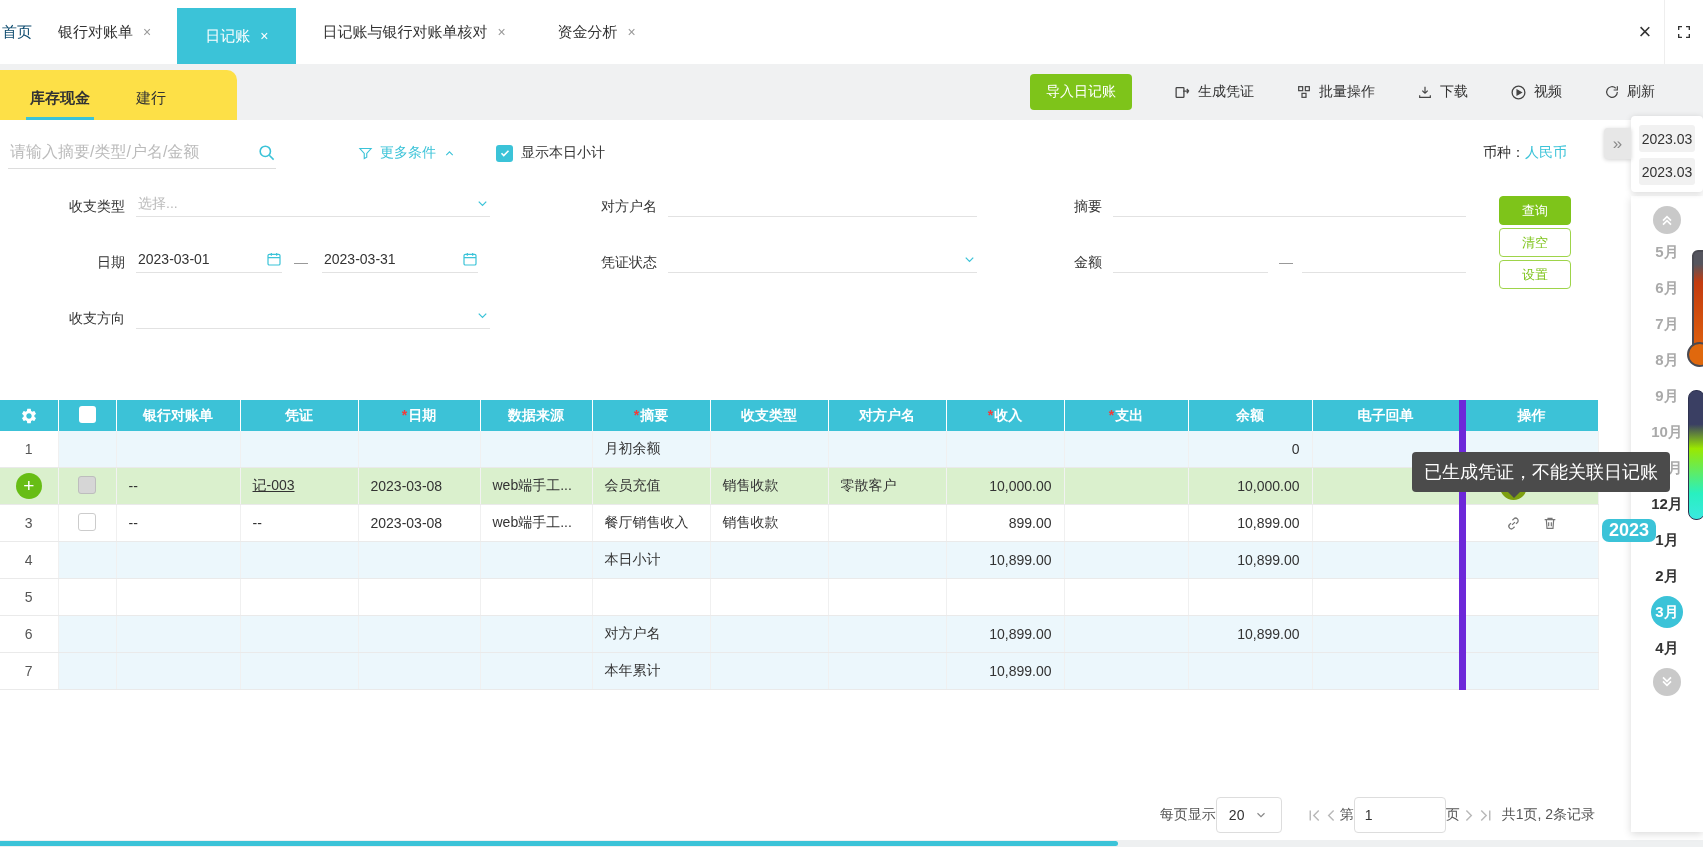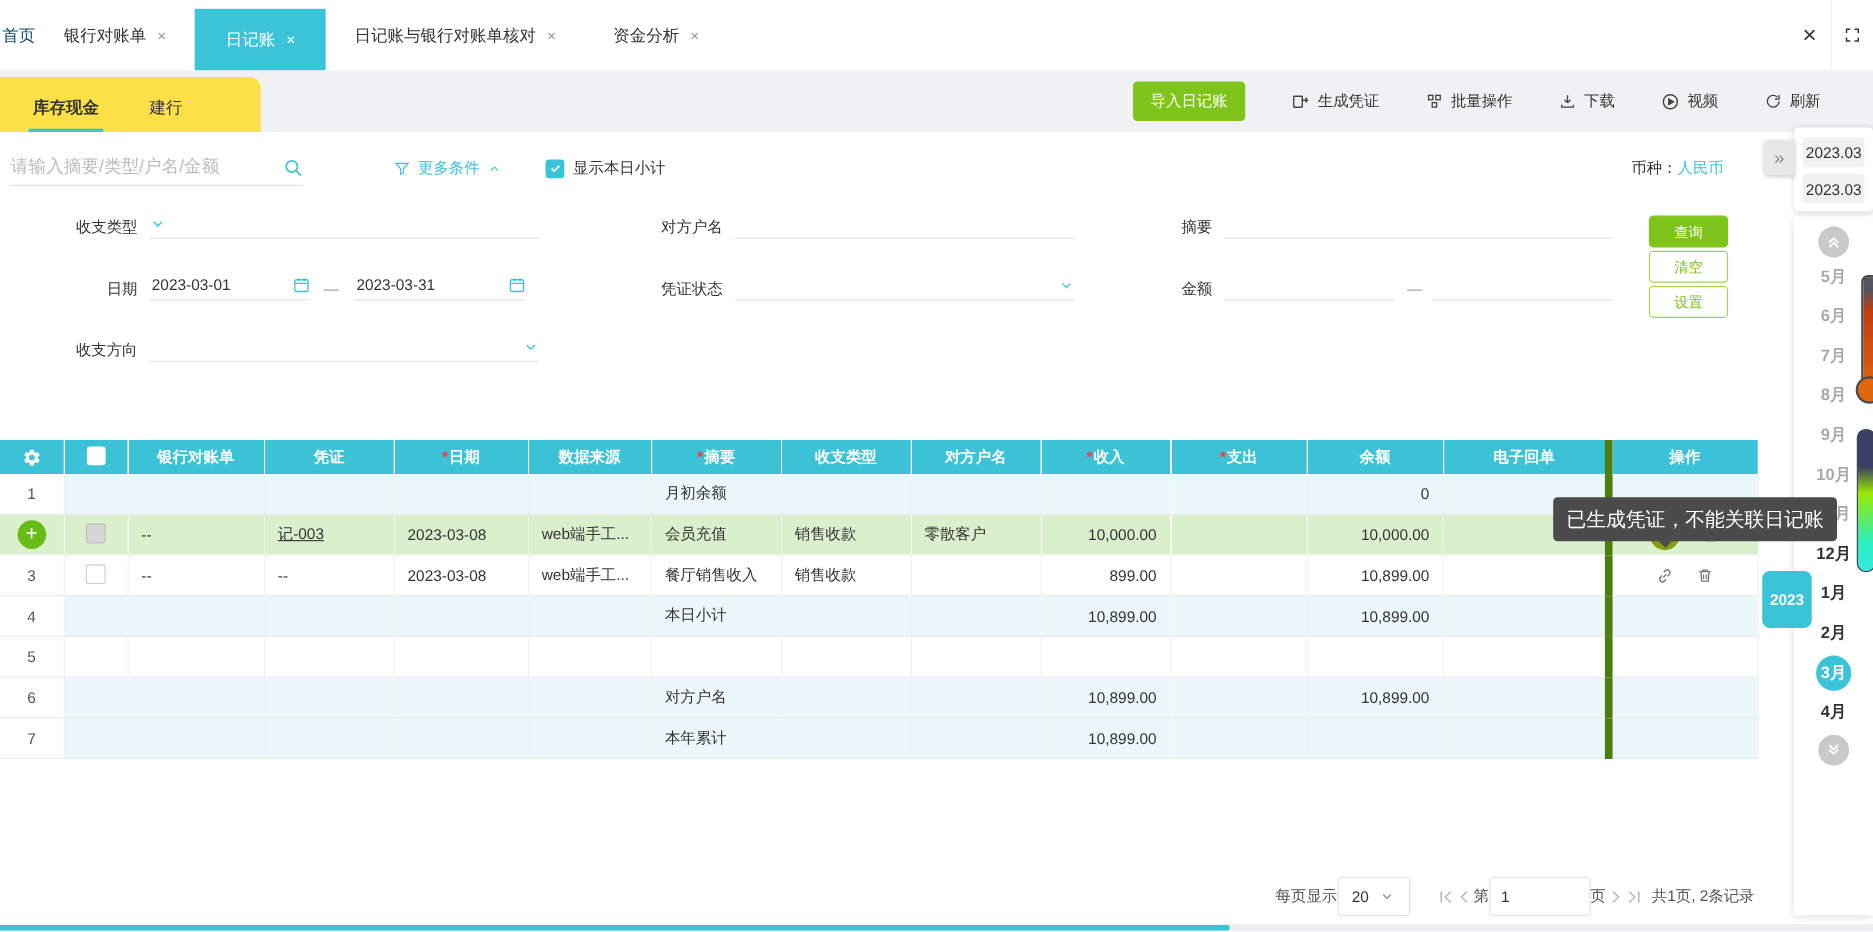--- a/index.html
+++ b/index.html
@@ -50,21 +50,21 @@
   .cal{color:#3bc3d8;flex:none;}
   .dash{position:absolute;color:#999;font-size:14px;}
   .side-btn{position:absolute;left:1499px;width:70px;height:27px;border-radius:4px;font-size:13px;cursor:pointer;display:flex;align-items:center;justify-content:center;}
   .side-btn.fill{background:#7ec41a;color:#fff;border:1px solid #7ec41a;}
   .side-btn.line{background:#fff;color:#7ec41a;border:1px solid #9ed44a;}
 
   
   .grid-wrap{position:absolute;left:0;top:400px;width:1598px;}
   table.grid{border-collapse:collapse;table-layout:fixed;width:1598px;font-size:14px;color:#333;}
   table.grid th{background:#3cc2d7;color:#fff;font-weight:bold;height:31px;border-right:1px solid rgba(255,255,255,.55);padding:0;text-align:center;white-space:nowrap;overflow:hidden;}
-  table.grid th.action,table.grid td.action{border-left:7px solid #4d7c0f;}
+  table.grid th.action,table.grid td.action{border-left:7px solid #6d28d9;}
   table.grid td{height:36px;border-bottom:1px solid #eaeaea;border-right:1px solid #f0f0f0;padding:0 12px;white-space:nowrap;overflow:hidden;}
   td.c{text-align:center;padding:0;}
   td.r{text-align:right;}
   .req{color:#f43a3a;margin-right:1px;}
   tr.blue td{background:#ecf7fc;}
   tr.blue td:first-child{background:#fff;}
   tr.green td{background:#daf0cd;border-right:1px solid rgba(0,0,0,.05);}
   .rownum{color:#555;}
   .hcb{width:17px;height:17px;border-radius:3px;background:#fff;display:inline-block;}
   .rcb{width:16px;height:16px;border-radius:3px;display:inline-block;border:1px solid #ccc;background:#fff;}
@@ -83,21 +83,21 @@
   .collapse-btn{position:absolute;left:1604px;top:128px;width:27px;height:31px;background:#e7e7e7;border-radius:4px 0 0 4px;box-shadow:0 1px 4px rgba(0,0,0,.18);display:flex;align-items:center;justify-content:center;color:#8a8a8a;cursor:pointer;z-index:30;}
   .period-panel{position:absolute;left:1631px;top:116px;width:72px;height:76px;background:#fff;box-shadow:0 1px 6px rgba(0,0,0,.15);border-radius:4px;z-index:29;}
   .chip{position:absolute;left:8px;width:56px;height:27px;background:#f1f1f1;border-radius:3px;font-size:14px;color:#333;display:flex;align-items:center;justify-content:center;cursor:pointer;}
   .month-panel{position:absolute;left:1631px;top:196px;width:72px;height:636px;background:#fff;box-shadow:0 2px 8px rgba(0,0,0,.15);z-index:20;display:flex;flex-direction:column;align-items:center;}
   .scroll-circ{width:28px;height:28px;border-radius:50%;background:#c9c9c9;color:#fff;display:flex;align-items:center;justify-content:center;cursor:pointer;margin-top:10px;flex:none;}
   .scroll-circ.down{margin-top:2px;}
   .m-item{height:36px;line-height:36px;font-size:15px;font-weight:600;color:#333;text-align:center;width:100%;cursor:pointer;flex:none;}
   .m-item.dim{color:#a9a9a9;}
   .m-item.sel{color:#fff;}
   .m-item.sel span{display:inline-block;width:32px;height:32px;line-height:32px;border-radius:50%;background:#3bc3d8;}
-  .year-badge{position:absolute;left:1602px;top:519px;background:#3bc3d8;color:#fff;font-size:14px;font-weight:bold;padding:18px 7px;border-radius:7px;z-index:40;}
+  .year-badge{position:absolute;left:1602px;top:519px;background:#3bc3d8;color:#fff;font-size:18px;font-weight:bold;padding:1px 7px;border-radius:7px;z-index:40;}
   .thermo1{position:absolute;left:1692px;top:250px;width:12px;height:100px;border-radius:6px;background:linear-gradient(#55555e 0 12%, #c33b10 30%, #e0620d 100%);border:2px solid #4a4a52;z-index:45;}
   .thermo1-bulb{position:absolute;left:1687px;top:342px;width:21px;height:21px;border-radius:50%;background:#e0680d;border:2px solid #4a4a52;z-index:46;}
   .thermo2{position:absolute;left:1688px;top:390px;width:15px;height:128px;border-radius:8px;background:linear-gradient(#3a3f63 0 26%, #9ae800 45%, #28f0c0 80%, #3ae8e0 100%);border:1px solid #2e3250;z-index:45;}
 
   
   .footer{position:absolute;left:0;top:790px;width:1595px;height:50px;background:#fff;display:flex;align-items:center;justify-content:flex-end;gap:0;font-size:14px;color:#555;}
   .pp-select{width:64px;height:34px;border:1px solid #ddd;border-radius:4px;display:flex;align-items:center;justify-content:center;gap:10px;color:#333;cursor:pointer;}
   .pp-select .chev{color:#888;}
   .pg-ic{color:#b8b8b8;cursor:pointer;display:flex;align-items:center;}
   .pg-input{width:70px;height:34px;border:1px solid #ddd;border-radius:4px;text-align:left;padding:0 10px;font-size:14px;color:#333;outline:none;}
@@ -211,20 +211,21 @@
           </svg>
       </span>
       <span>显示本日小计</span>
     </div>
     <div class="currency">
       <span>币种：</span><b>人民币</b>
     </div>
 
     <div class="f-label" style="left:40px;top:78px;">收支类型</div>
     <div class="f-field" style="left:136px;top:70px;width:354px;">
+      <input placeholder="选择..." style="">
       <svg class="ic chev" width="15" height="15" viewBox="0 0 24 24" fill="none" stroke="currentColor" stroke-width="2">
           <path d="M6 9l6 6 6-6"></path>
         </svg>
     </div>
     <div class="f-label" style="left:572px;top:78px;">对方户名</div>
     <div class="f-field" style="left:668px;top:70px;width:309px;">
       <input style="">
     </div>
     <div class="f-label" style="left:1017px;top:78px;">摘要</div>
     <div class="f-field" style="left:1113px;top:70px;width:353px;">

